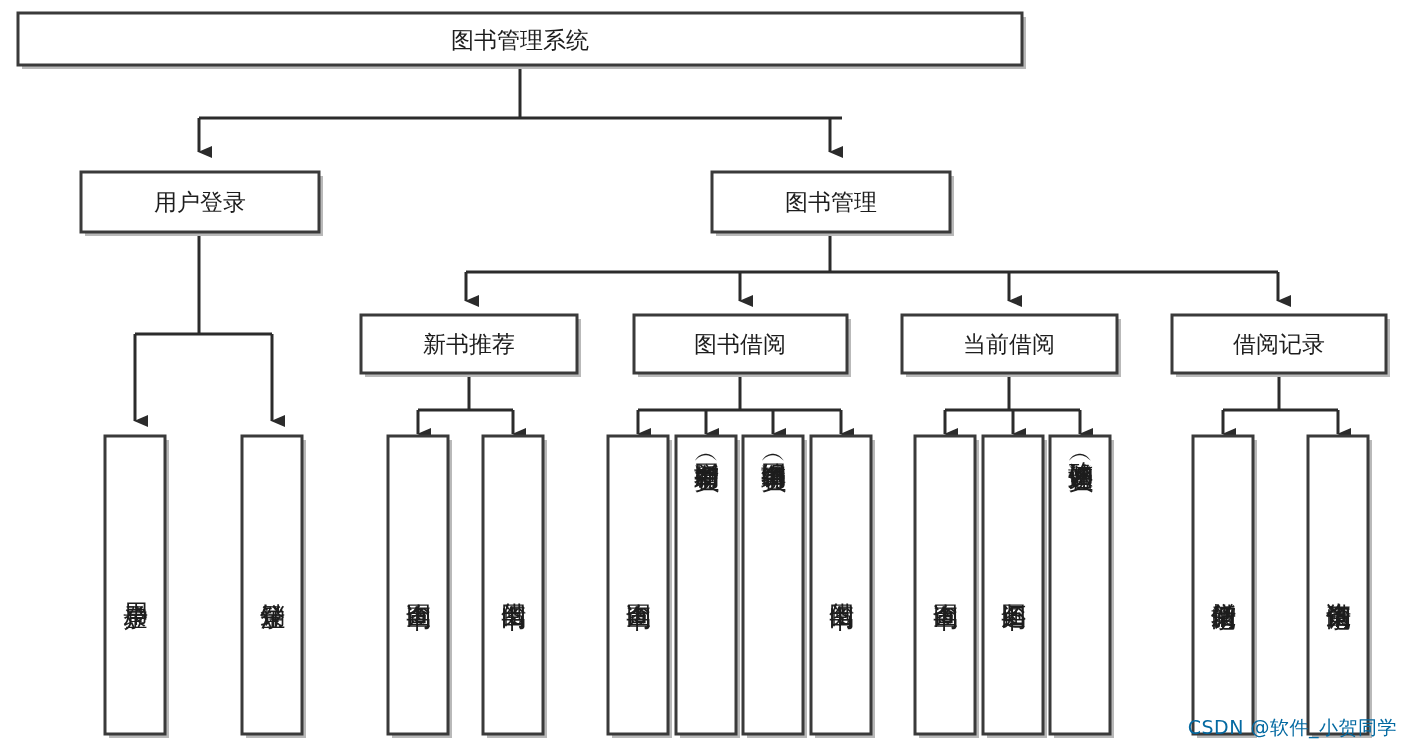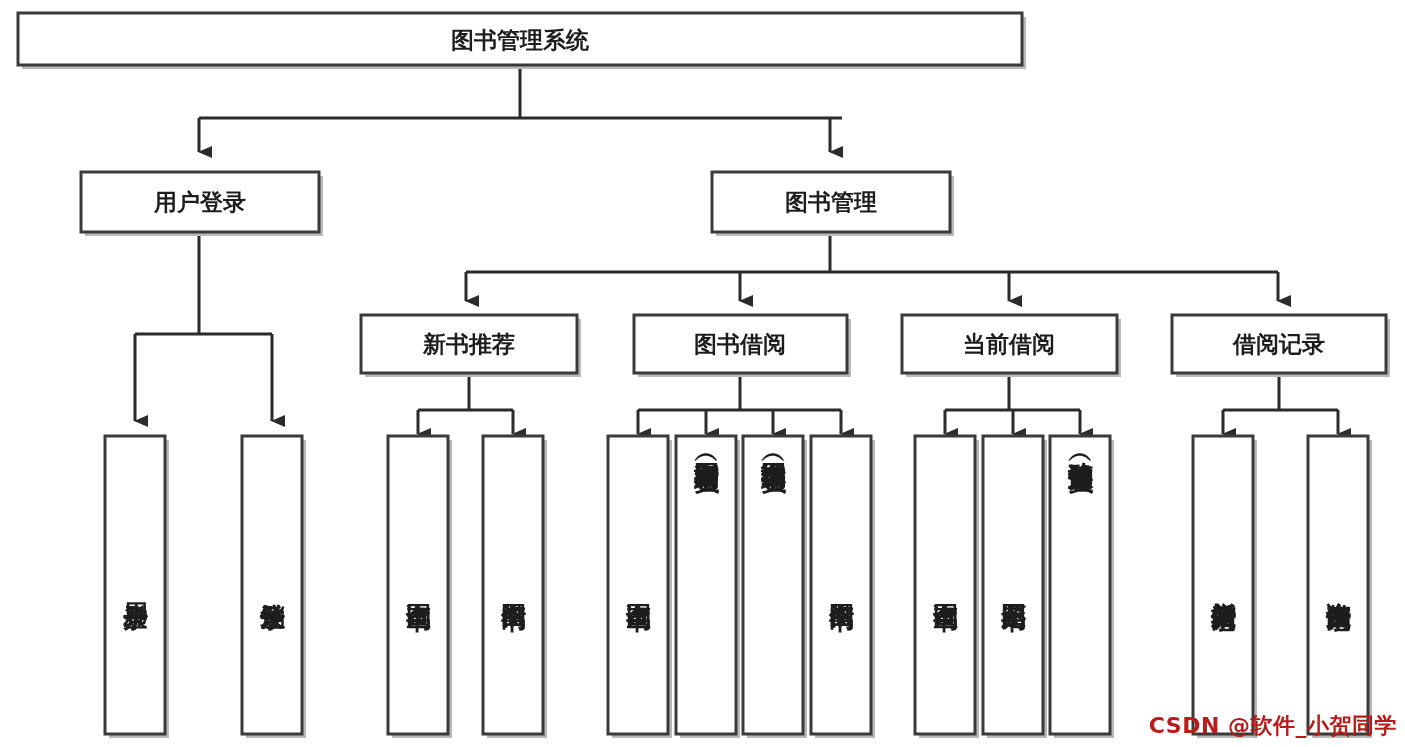--- a/index.html
+++ b/index.html
@@ -1,21 +1,21 @@
 <!DOCTYPE html>
 <html><head>
 <meta charset="utf-8">
 <title>图书管理系统 功能结构图</title>
 <style>
   html,body{margin:0;padding:0;background:#ffffff;}
   body{
     font-family:"DejaVu Sans","Liberation Sans",sans-serif;
     width:1405px;height:747px;overflow:hidden;position:relative;
   }
-  #diagram-root{position:relative;width:1405px;height:747px;background:#fff;font-weight:bold;}
+  #diagram-root{position:relative;width:1405px;height:747px;background:#fff;}
   svg#flow{position:absolute;left:0;top:0;width:1405px;height:747px;display:block;}
 
   .node-box{
     fill:#ffffff;
     stroke:#3a3a3a;
     stroke-width:3;
   }
   .node-shadow{
     fill:#b9b9b9;
   }
@@ -51,22 +51,22 @@
     align-items:flex-start;
     justify-content:center;
     pointer-events:none;
   }
   .leaf-label-wrap.center{align-items:center;}
   .watermark{
     position:absolute;
     right:8px;
     bottom:6px;
     font-family:"DejaVu Sans","Liberation Sans",sans-serif;
-    font-size:22px;
-    color:#b91c1c;
+    font-size:19px;
+    color:#0369a1;
     white-space:nowrap;
     letter-spacing:0.5px;
   }
 </style>
 </head>
 <body>
 
 <div id="diagram-root">
 
   <svg id="flow" viewBox="0 0 1405 747" xmlns="http://www.w3.org/2000/svg">

